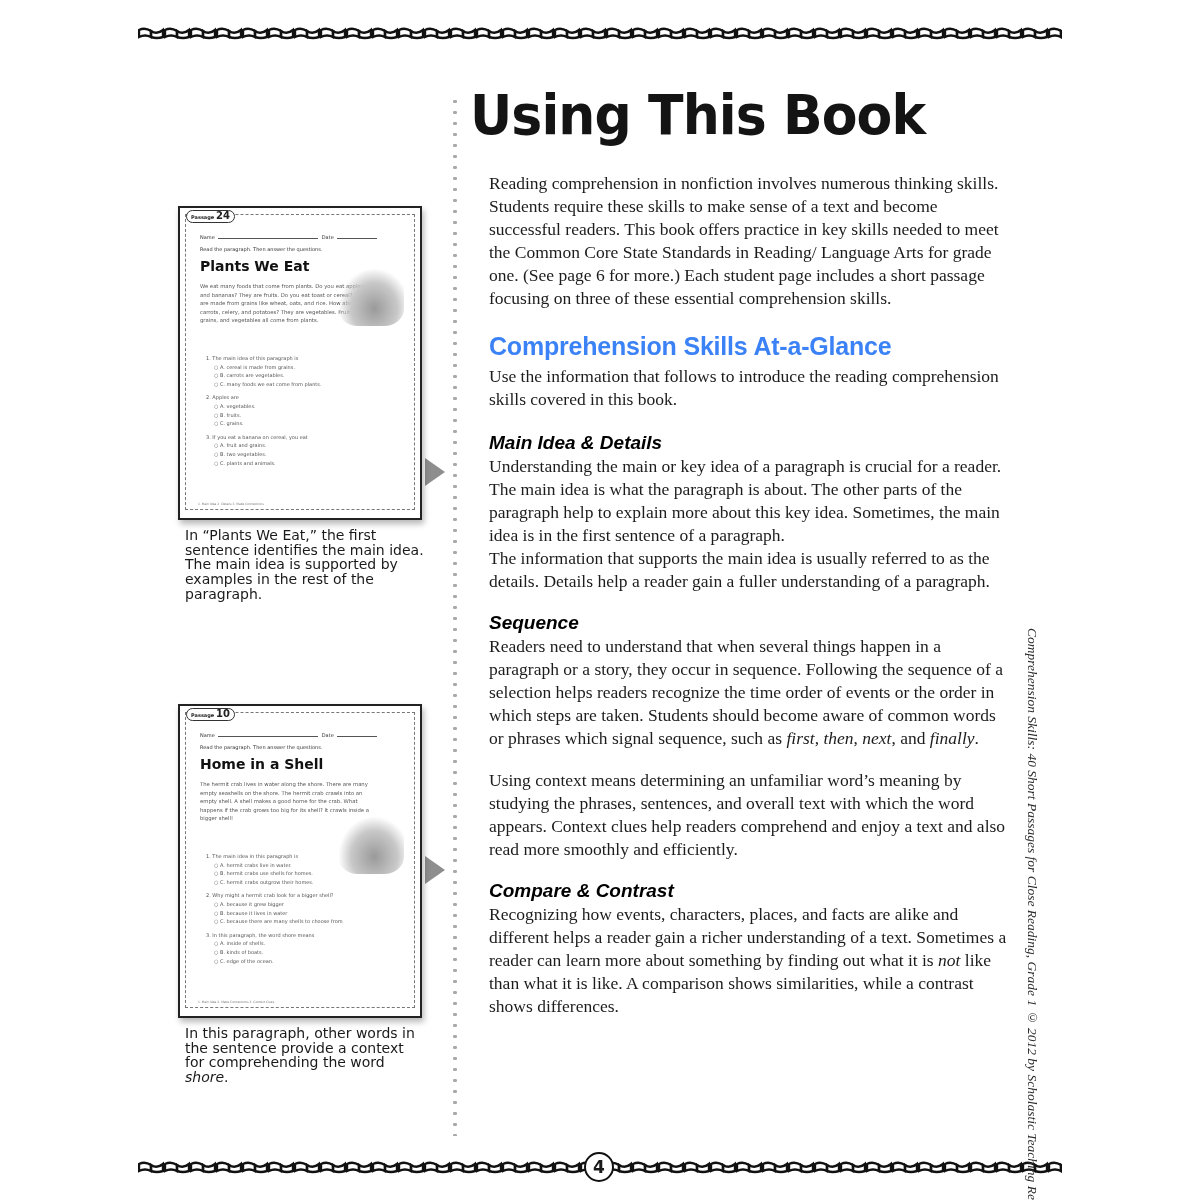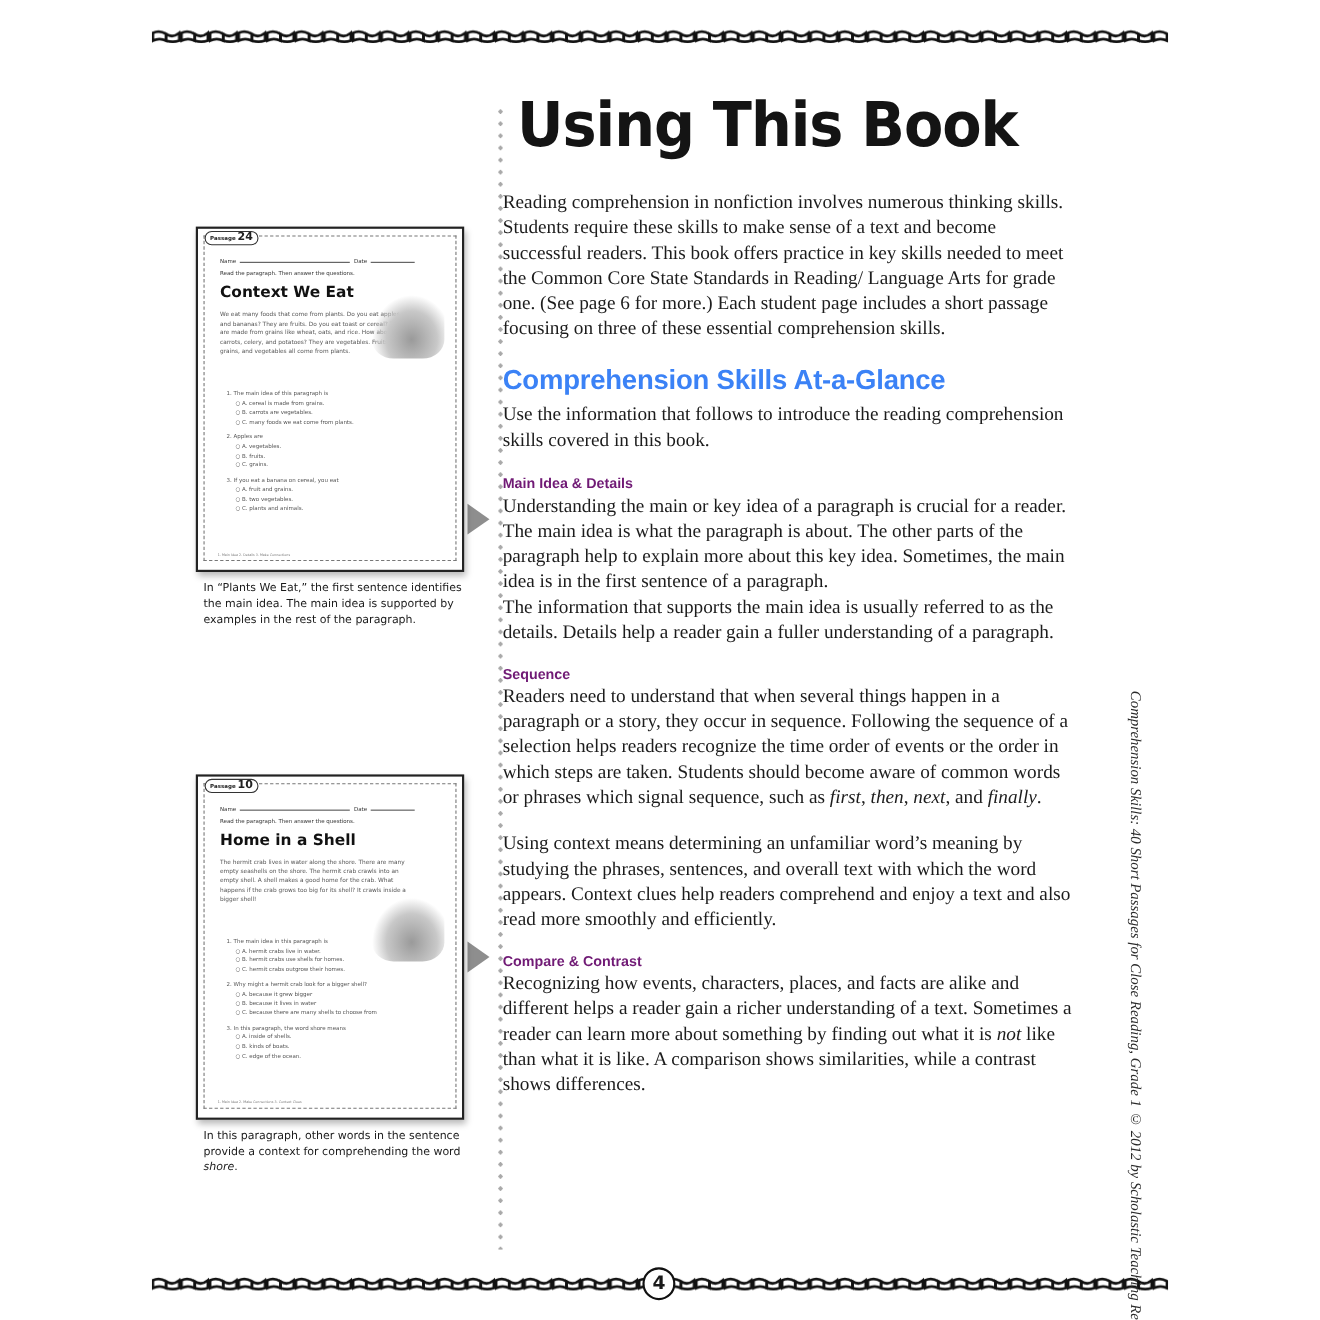--- a/index.html
+++ b/index.html
@@ -25,31 +25,31 @@
     background-size: 6px 11px; background-repeat: repeat-y;
   }
 
   
   .title {
     position: absolute; left: 470px; top: 82px;
     font-family: "DejaVu Sans", sans-serif; font-weight: bold; font-size: 56px;
     letter-spacing: -1px; color: #141414; transform: scaleX(0.93); transform-origin: left;
   }
 
-  .content { position: absolute; left: 457px; top: 172px; width: 520px; }
+  .content { position: absolute; left: 489px; top: 172px; width: 520px; }
   .body-p { font-size: 17.5px; line-height: 23px; color: #1c1c1c; }
   .intro { margin-bottom: 22px; }
   .h2 {
     font-family: "Liberation Sans", sans-serif; font-weight: bold; font-size: 25px;
     color: #3b82f6; margin-bottom: 4px; letter-spacing: -0.2px;
   }
   .lead { margin-bottom: 21px; }
   .h3 {
-    font-family: "Liberation Sans", sans-serif; font-weight: bold; font-size: 13px;
-    color: #701a75; margin-bottom: 1px;
+    font-family: "Liberation Sans", sans-serif; font-weight: bold; font-size: 19px;
+    color: #000000; margin-bottom: 1px; font-style: italic;
   }
   .skill { margin-bottom: 19px; }
   .skill .body-p + .body-p { margin-top: 0; }
 
   
   .side-credit {
     position: absolute; left: 1024px; top: 628px;
     writing-mode: vertical-rl; font-style: italic; font-size: 13.5px; color: #2a2a2a;
     white-space: nowrap;
   }
@@ -92,21 +92,21 @@
     background: radial-gradient(ellipse at 55% 70%, #9a9a9a 0%, #c8c8c8 45%, transparent 70%);
     border-radius: 30%;
   }
   .thumb-qs { position: absolute; left: 26px; top: 146px; width: 200px; font-size: 5px; line-height: 8.6px; color: #555; }
   .thumb-q { margin-bottom: 5px; }
   .thumb-q .opt { padding-left: 8px; }
   .thumb-footer { position: absolute; left: 18px; bottom: 12px; font-size: 3px; color: #777; }
 
   .caption {
     position: absolute; left: 185px; width: 240px;
-    font-family: "DejaVu Sans", sans-serif; font-size: 10px; line-height: 14.7px; color: #1a1a1a;
+    font-family: "DejaVu Sans", sans-serif; font-size: 14px; line-height: 14.7px; color: #1a1a1a;
   }
   .caption-1 { top: 528px; }
   .caption-2 { top: 1026px; }
 </style>
 </head>
 <body>
 
 <svg class="chain chain-top" viewBox="0 0 924 14" preserveAspectRatio="none">
   <defs>
     <pattern id="chainpat" x="0" y="0" width="26" height="14" patternUnits="userSpaceOnUse">
@@ -155,21 +155,21 @@
 <div class="side-credit">Comprehension Skills: 40 Short Passages for Close Reading, Grade 1 © 2012 by Scholastic Teaching Resources</div>
 
 <div class="arrow arrow-1"></div>
 <div class="arrow arrow-2"></div>
 
 <div class="thumb thumb-1">
   <div class="thumb-inner"></div>
   <div class="passage-badge"><span>Passage</span> <span class="num">24</span></div>
   <div class="name-line"><span>Name</span><span class="ln"></span><span>Date</span><span class="ln ln2"></span></div>
   <div class="instr">Read the paragraph. Then answer the questions.</div>
-  <div class="thumb-title">Context We Eat</div>
+  <div class="thumb-title">Plants We Eat</div>
   <div class="thumb-para">We eat many foods that come from plants. Do you eat apples and bananas? They are fruits. Do you eat toast or cereal? They are made from grains like wheat, oats, and rice. How about carrots, celery, and potatoes? They are vegetables. Fruits, grains, and vegetables all come from plants.</div>
   <div class="thumb-img"></div>
   <div class="thumb-qs">
       <div class="thumb-q">
         <div>1. The main idea of this paragraph is</div>
         <div class="opt">○ A. cereal is made from grains.</div>
         <div class="opt">○ B. carrots are vegetables.</div>
         <div class="opt">○ C. many foods we eat come from plants.</div>
       </div>
       <div class="thumb-q">

